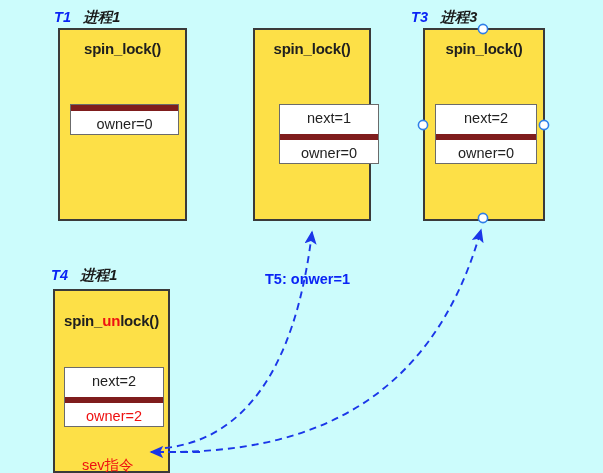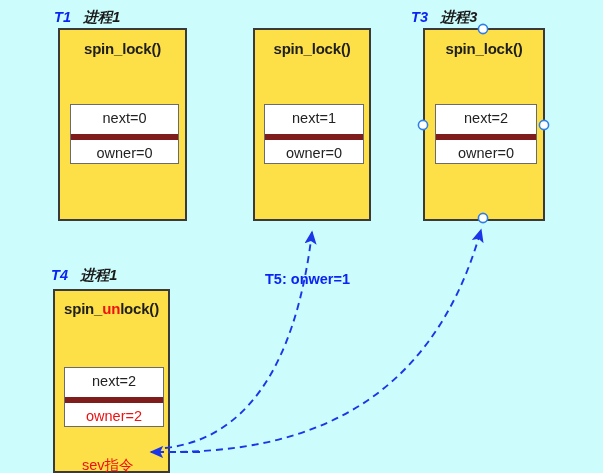--- a/index.html
+++ b/index.html
@@ -130,30 +130,29 @@
 
 <div id="canvas">
 
   <div class="proc-group" style="left:54px; top:8px; width:200px; height:215px;">
     <div class="proc-label">
       <span class="tid">T1</span><span class="pname">进程1</span>
     </div>
     <div class="proc-box" style="left:4px; top:20px; width:129px; height:193px;">
       <div class="fn-title" style="top:10px;">spin_lock()</div>
       <div class="var-table" style="left:10px; top:74px; width:109px;">
-        <div class="var-row">next=0</div>
         <div class="var-row second">owner=0</div>
       </div>
     </div>
   </div>
 
   <div class="proc-group" style="left:249px; top:8px; width:200px; height:215px;">
     <div class="proc-box" style="left:4px; top:20px; width:118px; height:193px;">
       <div class="fn-title" style="top:10px;">spin_lock()</div>
-      <div class="var-table" style="left:9px; top:74px; width:100px;">
+      <div class="var-table" style="left:24px; top:74px; width:100px;">
         <div class="var-row">next=1</div>
         <div class="var-row second">owner=0</div>
       </div>
     </div>
   </div>
 
   <div class="proc-group" style="left:411px; top:8px; width:200px; height:215px;">
     <div class="proc-label">
       <span class="tid">T3</span><span class="pname">进程3</span>
     </div>
@@ -164,21 +163,21 @@
         <div class="var-row second">owner=0</div>
       </div>
     </div>
   </div>
 
   <div class="proc-group" style="left:51px; top:266px; width:200px; height:210px;">
     <div class="proc-label">
       <span class="tid">T4</span><span class="pname">进程1</span>
     </div>
     <div class="proc-box" style="left:2px; top:23px; width:117px; height:184px;">
-      <div class="fn-title" style="top:9px;"><span>spin_</span><span class="hl">un</span><span>lock()</span></div>
+      <div class="fn-title" style="top:21px;"><span>spin_</span><span class="hl">un</span><span>lock()</span></div>
       <div class="var-table" style="left:9px; top:76px; width:100px;">
         <div class="var-row">next=2</div>
         <div class="var-row second red">owner=2</div>
       </div>
       <div class="sev-note" style="left:27px; top:165px;">sev指令</div>
     </div>
   </div>
 
   <div class="edge-note" style="left:265px; top:271px;">T5: onwer=1</div>
 

